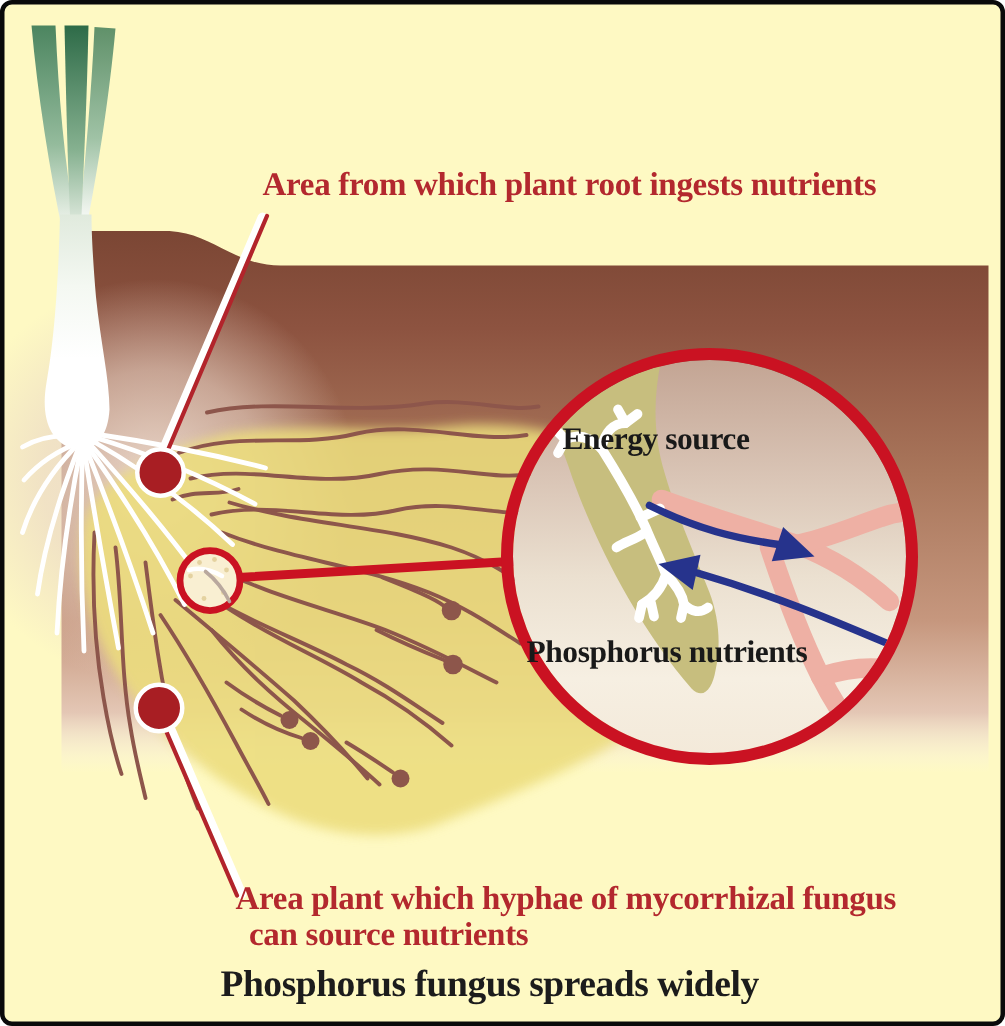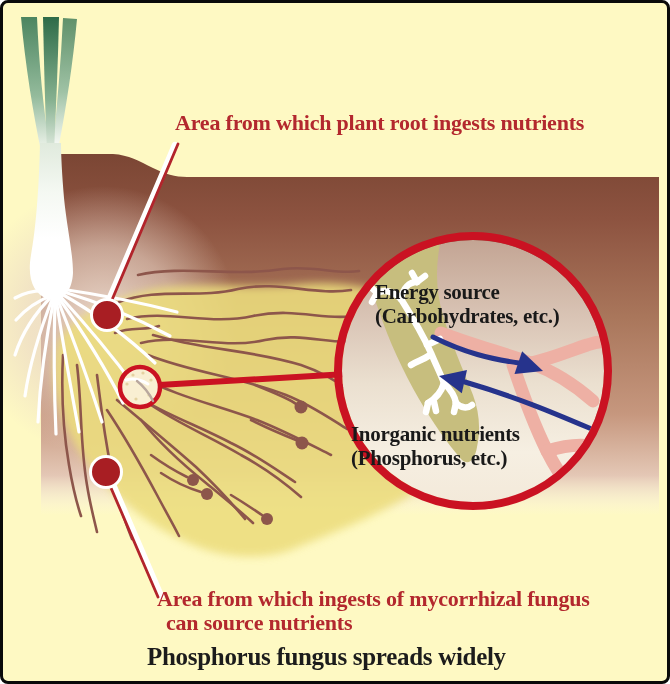--- a/index.html
+++ b/index.html
@@ -220,27 +220,25 @@
         </g>
       </g>
       <circle cx="470" cy="368" r="135" fill="none" stroke="#ca1222" stroke-width="8"></circle>
     </g>
   </svg>
 
   <div class="lbl lbl-red lbl-root-area">Area from which plant root ingests nutrients</div>
 
   <div class="lbl lbl-circle lbl-energy">
     <div>Energy source</div>
-    <div>(Carbohydrates, etc.)</div>
   </div>
 
   <div class="lbl lbl-circle lbl-inorganic">
-    <div>Inorganic nutrients</div>
-    <div>(Phosphorus, etc.)</div>
+    <div>Phosphorus nutrients</div>
   </div>
 
   <div class="lbl lbl-red lbl-hyphae-area">
-    <div>Area from which ingests of mycorrhizal fungus</div>
+    <div>Area plant which hyphae of mycorrhizal fungus</div>
     <div class="line2">can source nutrients</div>
   </div>
 
   <div class="lbl lbl-caption">Phosphorus fungus spreads widely</div>
 </div>
 
 </body></html>

